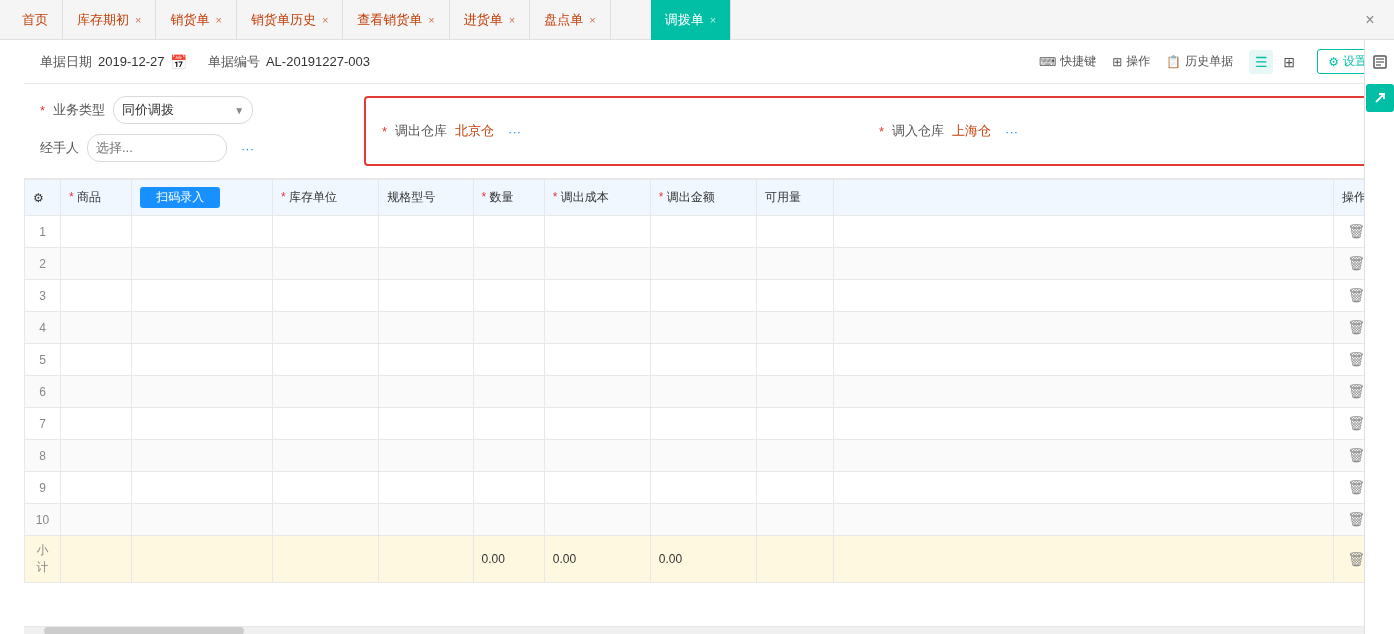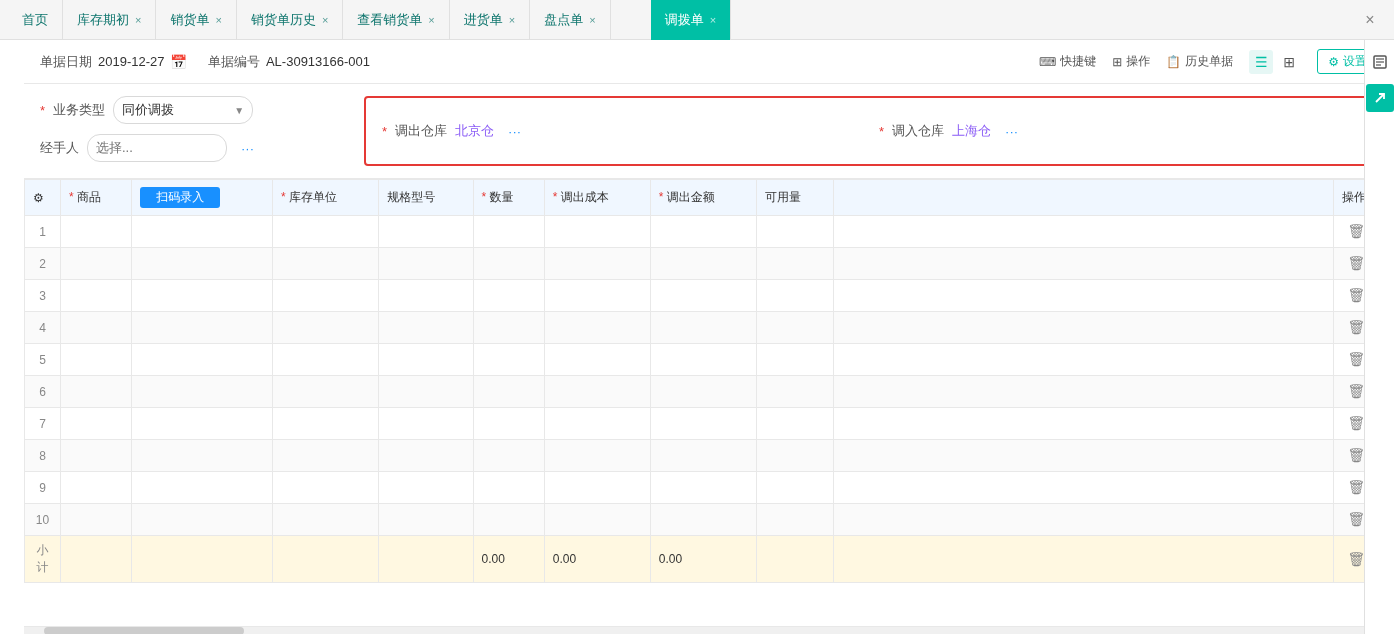--- a/index.html
+++ b/index.html
@@ -7,21 +7,21 @@
     
     
     .tab-bar {
       display: flex; align-items: center; height: 40px;
       background: #f5f5f5; border-bottom: 1px solid #e0e0e0;
       padding: 0 8px; gap: 0;
     }
     .tab {
       display: flex; align-items: center; height: 40px;
       padding: 0 14px; cursor: pointer; font-size: 13px;
-      color: #0f766e; border-right: 1px solid #e0e0e0;
+      color: #c2410c; border-right: 1px solid #e0e0e0;
       white-space: nowrap; gap: 6px;
     }
     .tab.active { background: #00bfa5; color: #fff; margin-left: 40px; }
     .tab-close { font-size: 11px; color: inherit; cursor: pointer; opacity: 0.7; }
     .tab-bar-end { margin-left: auto; }
     .close-btn {
       width: 32px; height: 40px; display: flex; align-items: center;
       justify-content: center; cursor: pointer; font-size: 16px; color: #888;
     }
 
@@ -66,21 +66,21 @@
     .required-star { color: #e53935; }
     .field-select {
       display: flex; align-items: center; border: 1px solid #d9d9d9;
       border-radius: 13px; padding: 4px 8px; min-width: 140px;
       cursor: pointer; background: #fff;
     }
     .field-select-text { flex: 1; }
     .field-select-arrow { color: #888; font-size: 10px; margin-left: 6px; }
     .field-more { color: #1890ff; cursor: pointer; font-size: 13px; margin-left: 6px; }
     .warehouse-field { display: flex; align-items: center; gap: 8px; flex: 1; }
-    .warehouse-name { color: #8b5cf6; font-weight: 500; }
+    .warehouse-name { color: #c2410c; font-weight: 500; }
     .data-table { width: 100%; border-collapse: collapse; }
     .data-table th {
       background: #f0f7ff; border: 1px solid #e8e8e8;
       padding: 7px 8px; text-align: left; font-weight: 500;
       font-size: 12px; color: #333; white-space: nowrap;
     }
     .data-table td {
       border: 1px solid #e8e8e8; padding: 6px 8px;
       font-size: 12px; height: 32px;
     }
@@ -163,21 +163,21 @@
   <div class="main-content">
 
     <div class="toolbar">
       <div class="toolbar-item">
         <span class="toolbar-label">单据日期</span>
         <span class="toolbar-value">2019-12-27</span>
         <span class="toolbar-icon">📅</span>
       </div>
       <div class="toolbar-item">
         <span class="toolbar-label">单据编号</span>
-        <span class="toolbar-value">AL-30913166-001</span>
+        <span class="toolbar-value">AL-20191227-003</span>
       </div>
       <div class="toolbar-right">
         <div class="toolbar-action">
           <span>⌨</span>
           <span>快捷键</span>
         </div>
         <div class="toolbar-action">
           <span>⊞</span>
           <span>操作</span>
         </div>

